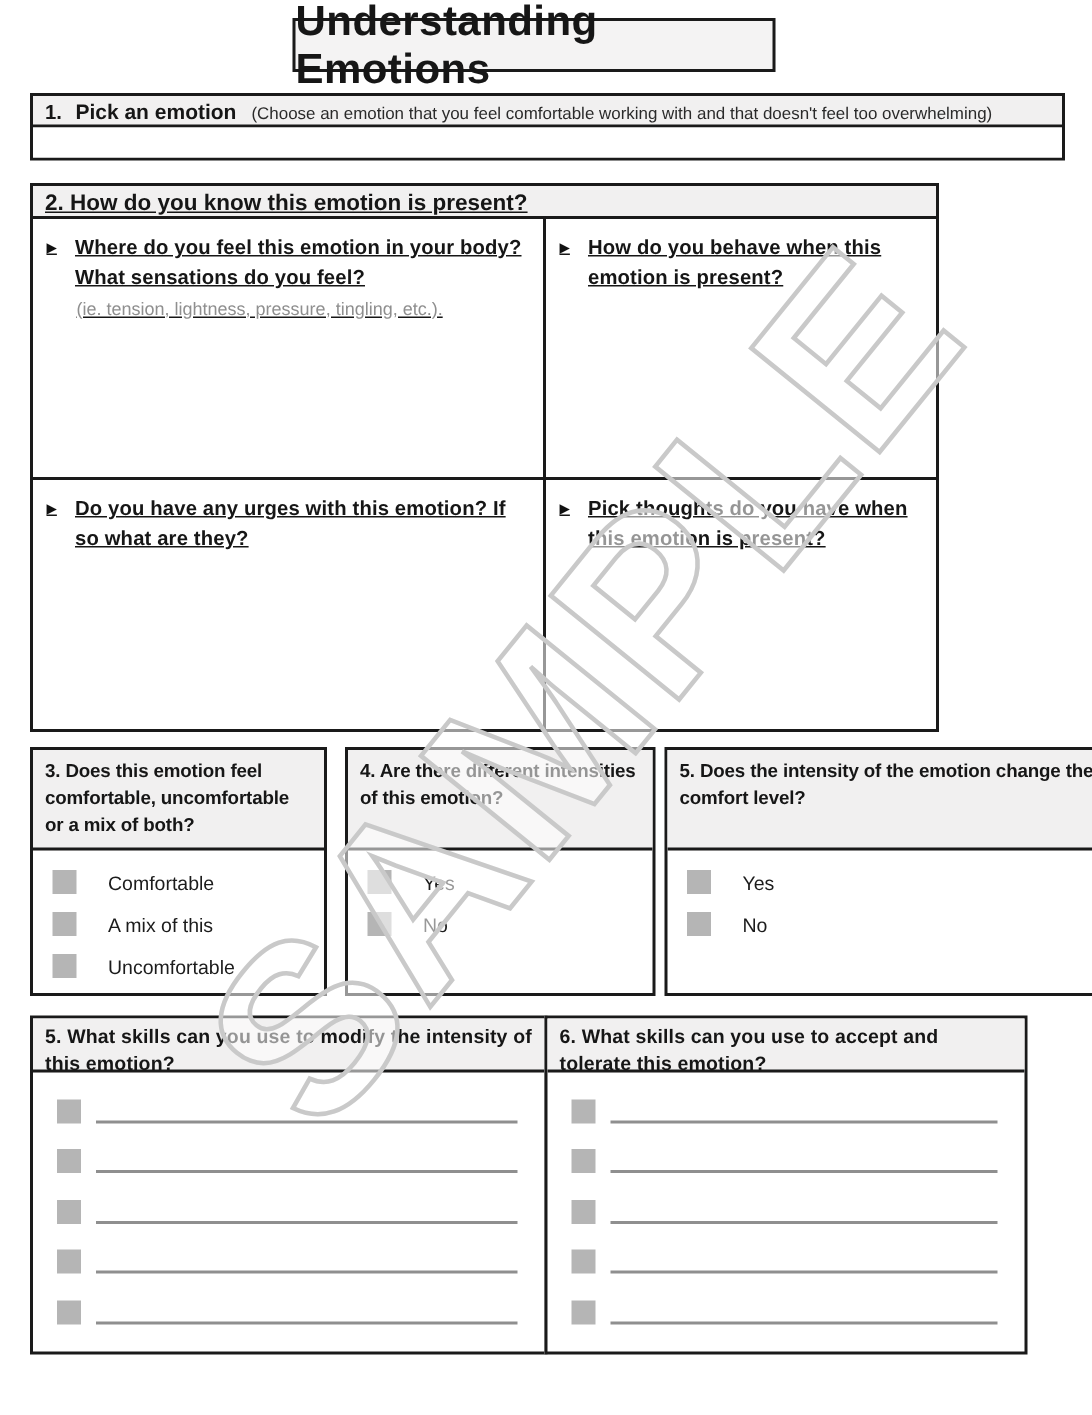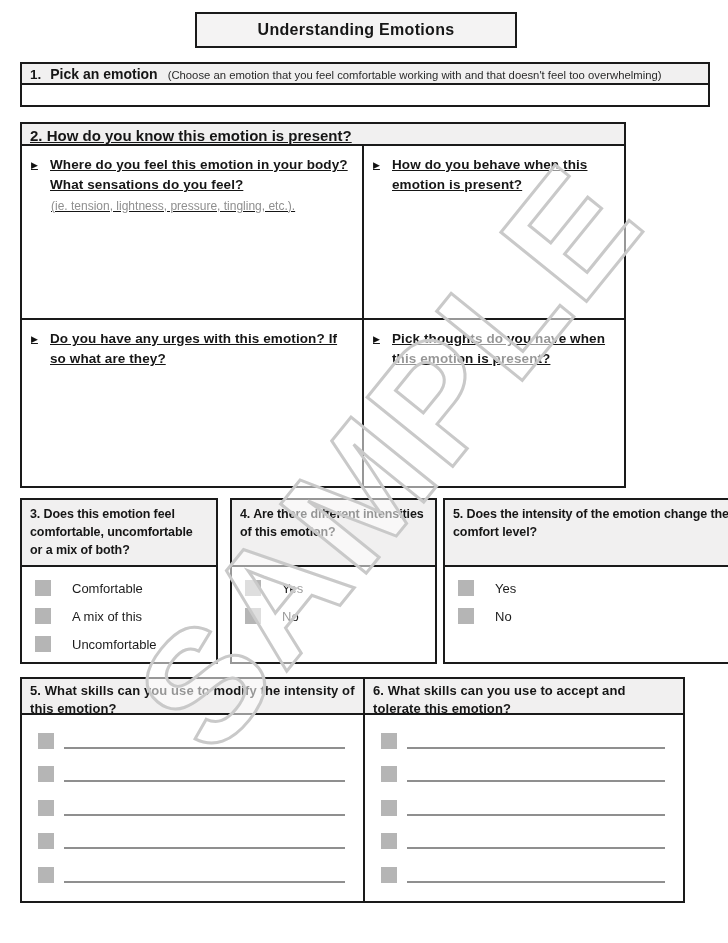--- a/index.html
+++ b/index.html
@@ -8,21 +8,21 @@
     font-family:"Liberation Sans", sans-serif; color:#161616; overflow:hidden;
   }
   .bordered { border:2px solid #1a1a1a; box-sizing:border-box; background:#fff; }
   .hdr { background:#f1f0f0; border-bottom:2px solid #1a1a1a; box-sizing:border-box; }
 
   
   .title-box {
     position:absolute; left:195px; top:12px; width:322px; height:36px;
     border:2.5px solid #1a1a1a; background:#f4f3f3; box-sizing:border-box;
     display:flex; align-items:center; justify-content:center;
-    font-weight:bold; font-size:16px; letter-spacing:.3px;
+    font-weight:bold; font-size:28px; letter-spacing:.3px;
   }
 
   
   .sec1 { position:absolute; left:20px; top:62px; width:690px; height:45px; display:flex; flex-direction:column; }
   .sec1-hdr { display:flex; align-items:baseline; padding:2px 8px 2px 8px; height:21px; }
   .sec1-num { font-weight:bold; font-size:13.5px; margin-right:9px; }
   .sec1-label { font-weight:bold; font-size:14px; margin-right:10px; white-space:nowrap; }
   .sec1-note { font-size:11.3px; color:#2a2a2a; white-space:nowrap; }
   .sec1-answer { flex:1; background:#fff; }
 

